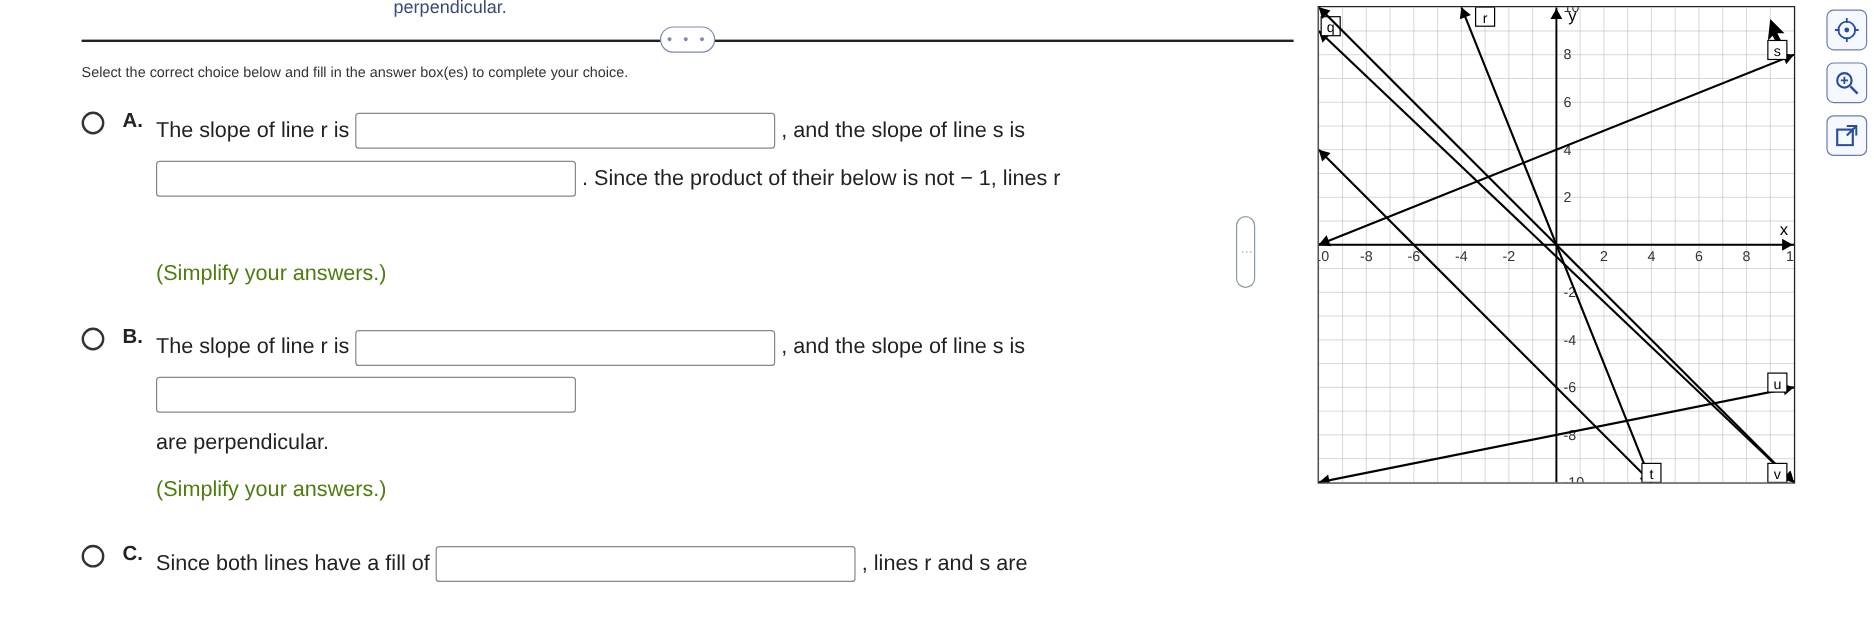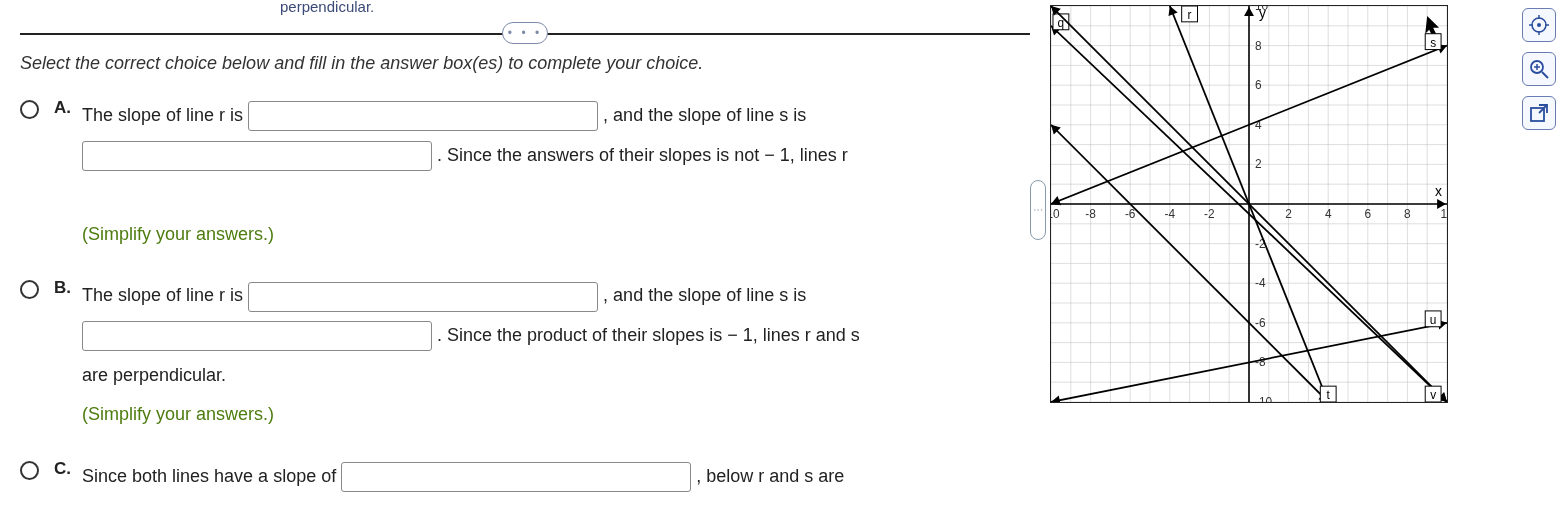--- a/index.html
+++ b/index.html
@@ -10,20 +10,21 @@
     background: #fff;
     width: 1562px;
     height: 520px;
     position: relative;
     overflow: hidden;
   }
   .main {
     display: flex;
     width: 100%;
     height: 100%;
+    padding-left: 48px;
   }
   .left {
     flex: 0 0 1050px;
     padding: 0 20px 0 20px;
   }
   .right {
     flex: 0 0 430px;
     padding-top: 5px;
   }
   .tools {
@@ -73,23 +74,22 @@
     display: flex;
     align-items: center;
     justify-content: center;
     letter-spacing: 3px;
     color: #7e8aaa;
     font-size: 12px;
     cursor: pointer;
   }
   .instruction {
     color: #333;
-    font-size: 18px;
+    font-size: 12px;
     margin: 18px 0 22px 0;
-    font-style: italic;
   }
   .choice {
     display: flex;
     margin-bottom: 22px;
   }
   .radio-wrap {
     flex: 0 0 34px;
     padding-top: 4px;
   }
   .radio {
@@ -164,47 +164,47 @@
     <div class="instruction">Select the correct choice below and fill in the answer box(es) to complete your choice.</div>
 
     <div class="choice">
       <div class="radio-wrap"><span class="radio"></span></div>
       <div class="letter">A.</div>
       <div class="body">
         <span>The slope of line r is</span>
         <input class="answer-box box-lg" style="">
         <span>, and the slope of line s is</span><br>
         <input class="answer-box box-md" style="">
-        <span>. Since the answers of their slopes is not − 1, lines r</span><br>
+        <span>. Since the product of their below is not − 1, lines r</span><br>
         <br>
         <span class="note">(Simplify your answers.)</span>
       </div>
     </div>
 
     <div class="choice">
       <div class="radio-wrap"><span class="radio"></span></div>
       <div class="letter">B.</div>
       <div class="body">
         <span>The slope of line r is</span>
         <input class="answer-box box-lg" style="">
         <span>, and the slope of line s is</span><br>
         <input class="answer-box box-md" style="">
-        <span>. Since the product of their slopes is − 1, lines r and s</span><br>
+        <br>
         <span>are perpendicular.</span><br>
         <span class="note">(Simplify your answers.)</span>
       </div>
     </div>
 
     <div class="choice" style="margin-bottom:0">
       <div class="radio-wrap"><span class="radio"></span></div>
       <div class="letter">C.</div>
       <div class="body">
-        <span>Since both lines have a slope of</span>
+        <span>Since both lines have a fill of</span>
         <input class="answer-box box-lg" style="">
-        <span>, below r and s are</span>
+        <span>, lines r and s are</span>
       </div>
     </div>
   </div>
 
   <div class="slider-v">⋮</div>
 
   <div class="right">
     <svg class="graph" viewBox="0 0 400 400" id="graph-svg">
 
     <line x1="0" y1="0" x2="0" y2="400" stroke="#bbb" stroke-width="0.5"></line>

